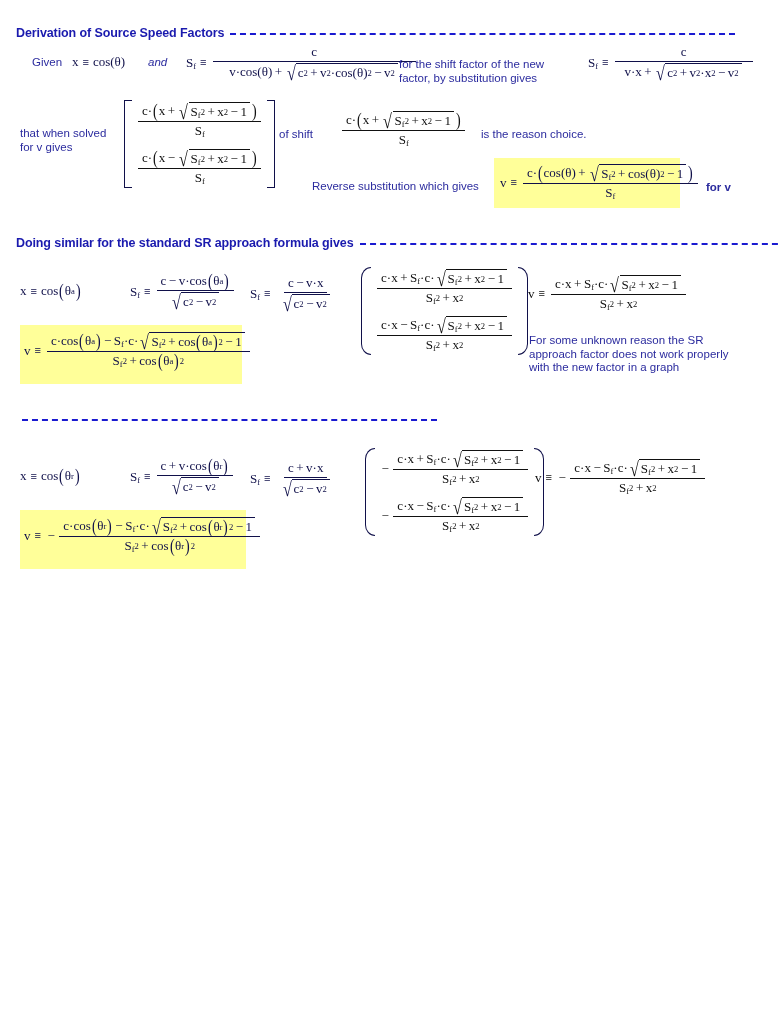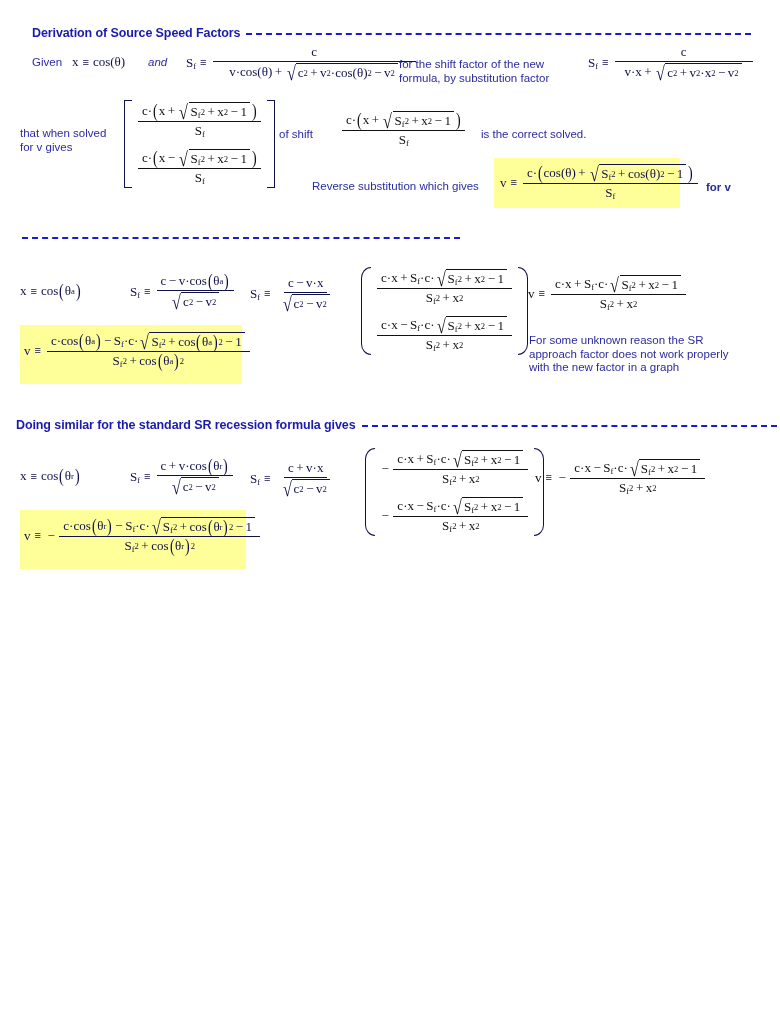--- a/index.html
+++ b/index.html
@@ -174,21 +174,21 @@
     justify-content: center;
     gap: 10px;
     padding: 2px 4px;
   }
 
   .op { padding: 0 2.5px; }
 </style>
 </head>
 <body>
 
-<div class="section-head" style="left:32px; top:26px;">
+<div class="section-head" style="left:16px; top:26px;">
   <span class="head-text">Derivation of Source Speed Factors</span>
   <span class="head-rule" style="width:505px;"></span>
 </div>
 
 <div class="prose" style="left:20px; top:56px;margin-left:12px;">Given</div>
 
 <div class="math" style="left:72px; top:54px;">
   <span class="var">x</span>
   <span class="deq">≡</span>
   <span>cos</span>
@@ -231,21 +231,21 @@
           <span class="op">−</span>
           <span>v</span>
             <span class="sp">2</span>
         </span>
       </span>
     </span>
   </span>
 </div>
 
 <div class="prose" style="left:399px; top:58px;">for the shift factor of the new
-formula, by substitution factor</div>
+factor, by substitution gives</div>
 
 <div class="math" style="left:588px; top:44px;">
   <span><span>S</span><span class="sb">f</span></span>
   <span class="deq">≡</span>
   <span class="frac">
     <span class="num" style="min-width:130px;">
       <span>c</span>
     </span>
     <span class="den">
       <span>v</span>
@@ -364,21 +364,21 @@
         </span>
         <span class="pr">)</span>
       </span>
     </span>
     <span class="den">
       <span><span>S</span><span class="sb">f</span></span>
     </span>
   </span>
 </div>
 
-<div class="prose" style="left:481px; top:128px;">is the correct solved.</div>
+<div class="prose" style="left:481px; top:128px;">is the reason choice.</div>
 
 <div class="prose" style="left:312px; top:180px;">Reverse substitution which gives</div>
 
 <div class="hl" style="position:absolute; left:494px; top:158px; width:186px; height:50px;"></div>
 <div class="math" style="left:500px; top:164px;">
   <span>v</span>
   <span class="deq">≡</span>
   <span class="frac">
     <span class="num">
       <span>c</span>
@@ -409,20 +409,21 @@
       </span>
     </span>
     <span class="den">
       <span><span>S</span><span class="sb">f</span></span>
     </span>
   </span>
 </div>
 <div class="prose" style="left:706px; top:181px;font-weight:bold;">for v</div>
 
 <div class="section-head" style="left:16px; top:236px;">
+  <span class="head-text">Doing similar for the standard SR approach formula gives</span>
   <span class="head-rule" style="width:438px;"></span>
 </div>
 
 <div class="math" style="left:20px; top:283px;">
   <span>x</span>
   <span class="deq">≡</span>
   <span>cos</span>
   <span class="wrap">
     <span class="pl">(</span>
     <span>θ</span>
@@ -650,21 +651,20 @@
         <span class="sp">2</span>
     </span>
   </span>
 </div>
 
 <div class="prose" style="left:529px; top:334px;">For some unknown reason the SR
 approach factor does not work properly
 with the new factor in a graph</div>
 
 <div class="section-head" style="left:16px; top:418px;">
-  <span class="head-text">Doing similar for the standard SR recession formula gives</span>
   <span class="head-rule" style="width:415px;"></span>
 </div>
 
 <div class="math" style="left:20px; top:468px;">
   <span>x</span>
   <span class="deq">≡</span>
   <span>cos</span>
   <span class="wrap">
     <span class="pl">(</span>
     <span>θ</span>

